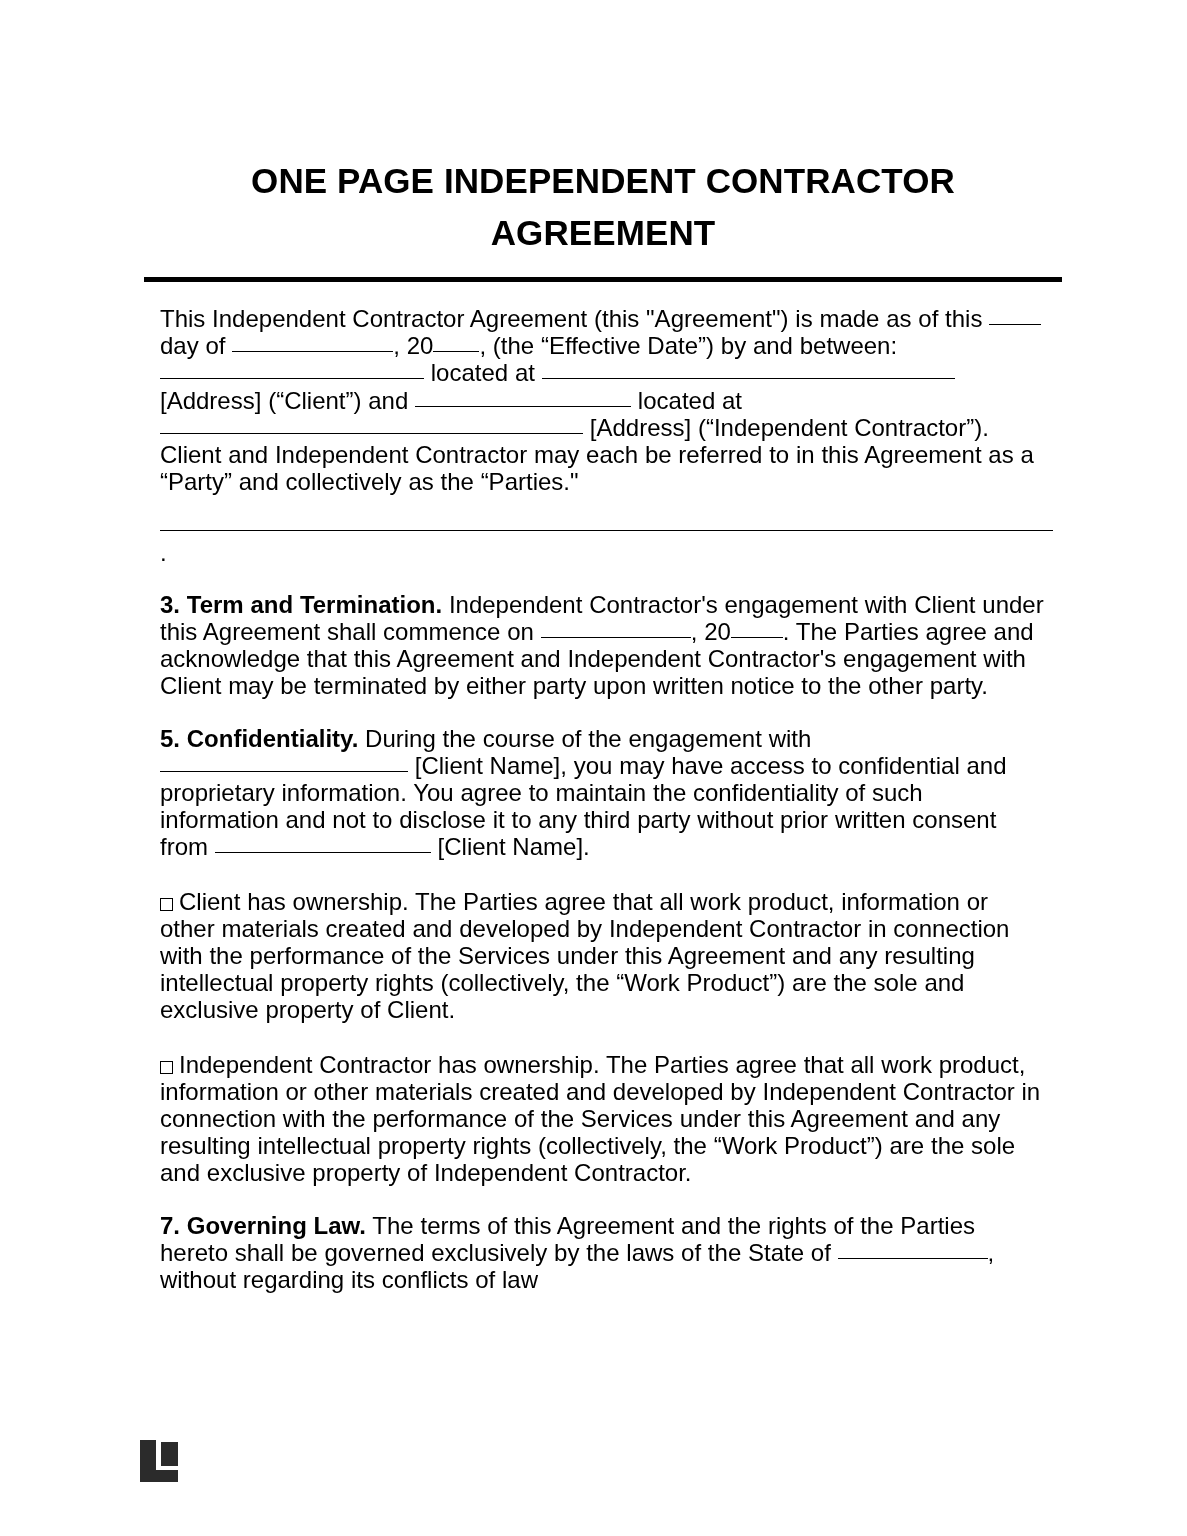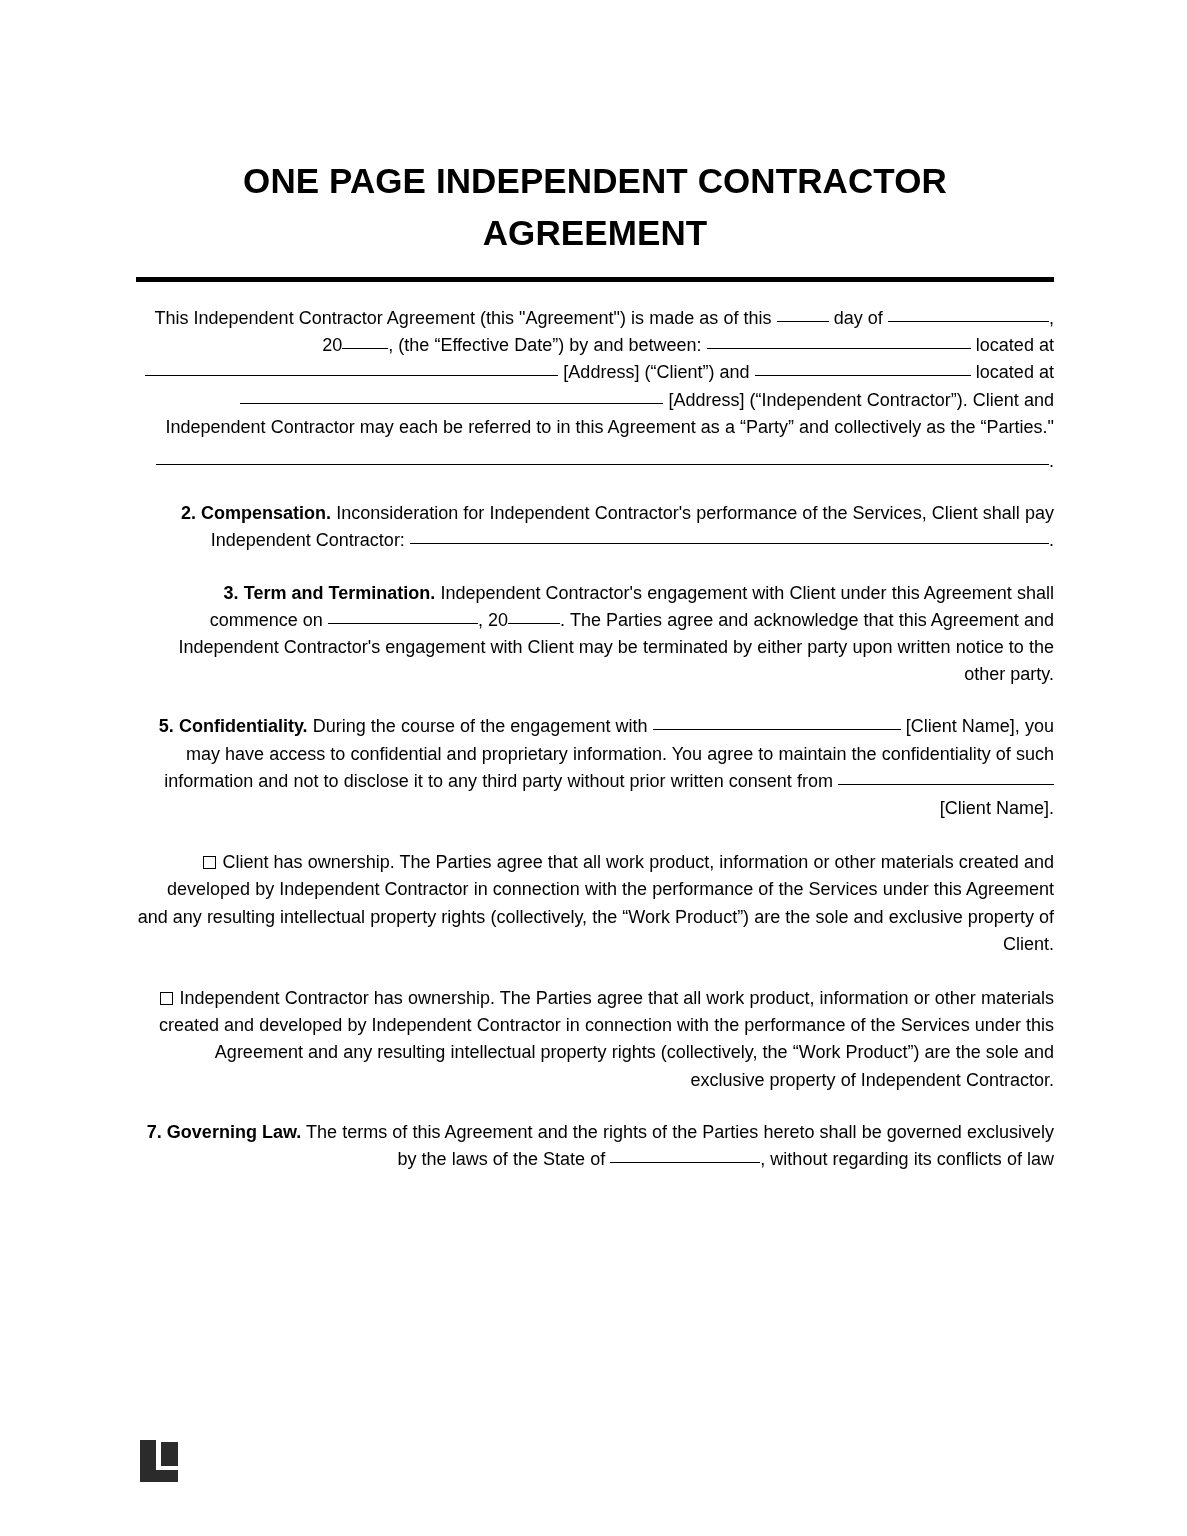--- a/index.html
+++ b/index.html
@@ -14,21 +14,21 @@
   .page {
     position: relative;
     width: 1187px;
     height: 1536px;
     background: #ffffff;
     overflow: hidden;
     box-sizing: border-box;
   }
   .content {
     position: absolute;
-    left: 136px;
+    left: 144px;
     top: 0;
     width: 918px;
   }
 
   
   .doc-title {
     margin: 0;
     padding-top: 155px;
     font-size: 35px;
     font-weight: bold;
@@ -38,24 +38,24 @@
   }
   .title-rule {
     margin-top: 18px;
     height: 5px;
     background: #000000;
     width: 918px;
   }
 
   
   .para {
-    font-size: 18px;
+    font-size: 24px;
     line-height: 27.2px;
-    margin: 0;
-    text-align: right;
+    margin: 16px;
+    text-align: left;
     word-spacing: 0.1px;
   }
   .intro {
     margin-top: 23px;
   }
   .block {
     margin-top: 25px;
   }
   b, .bold {
     font-weight: bold;
@@ -132,24 +132,20 @@
       <span>located at</span>
       <span class="blank b-5xl"></span>
       <span>[Address]</span>
       <span>(“Independent Contractor”). Client and Independent Contractor may each be referred to in this Agreement as a “Party” and collectively as the “Parties."</span>
     </p>
 
     <p class="para blank-line-row">
       <span class="blank b-full"></span><span>.</span>
     </p>
 
-    <p class="para block">
-      <b>2. Compensation.</b><span> Inconsideration for Independent Contractor's performance of the Services, Client shall pay Independent Contractor:</span>
-      <span class="blank b-wide"></span><span>.</span>
-    </p>
 
     <p class="para block">
       <b>3. Term and Termination.</b><span> Independent Contractor's engagement with Client under this Agreement shall commence on</span>
       <span class="blank b-md"></span><span>, 20</span><span class="blank b-sm"></span><span>. The Parties agree and acknowledge that this Agreement and Independent Contractor's engagement with Client may be terminated by either party upon written notice to the other party.</span>
     </p>
 
 
     <p class="para block">
       <b>5. Confidentiality.</b><span> During the course of the engagement with</span>
       <span class="blank b-2xl"></span>

